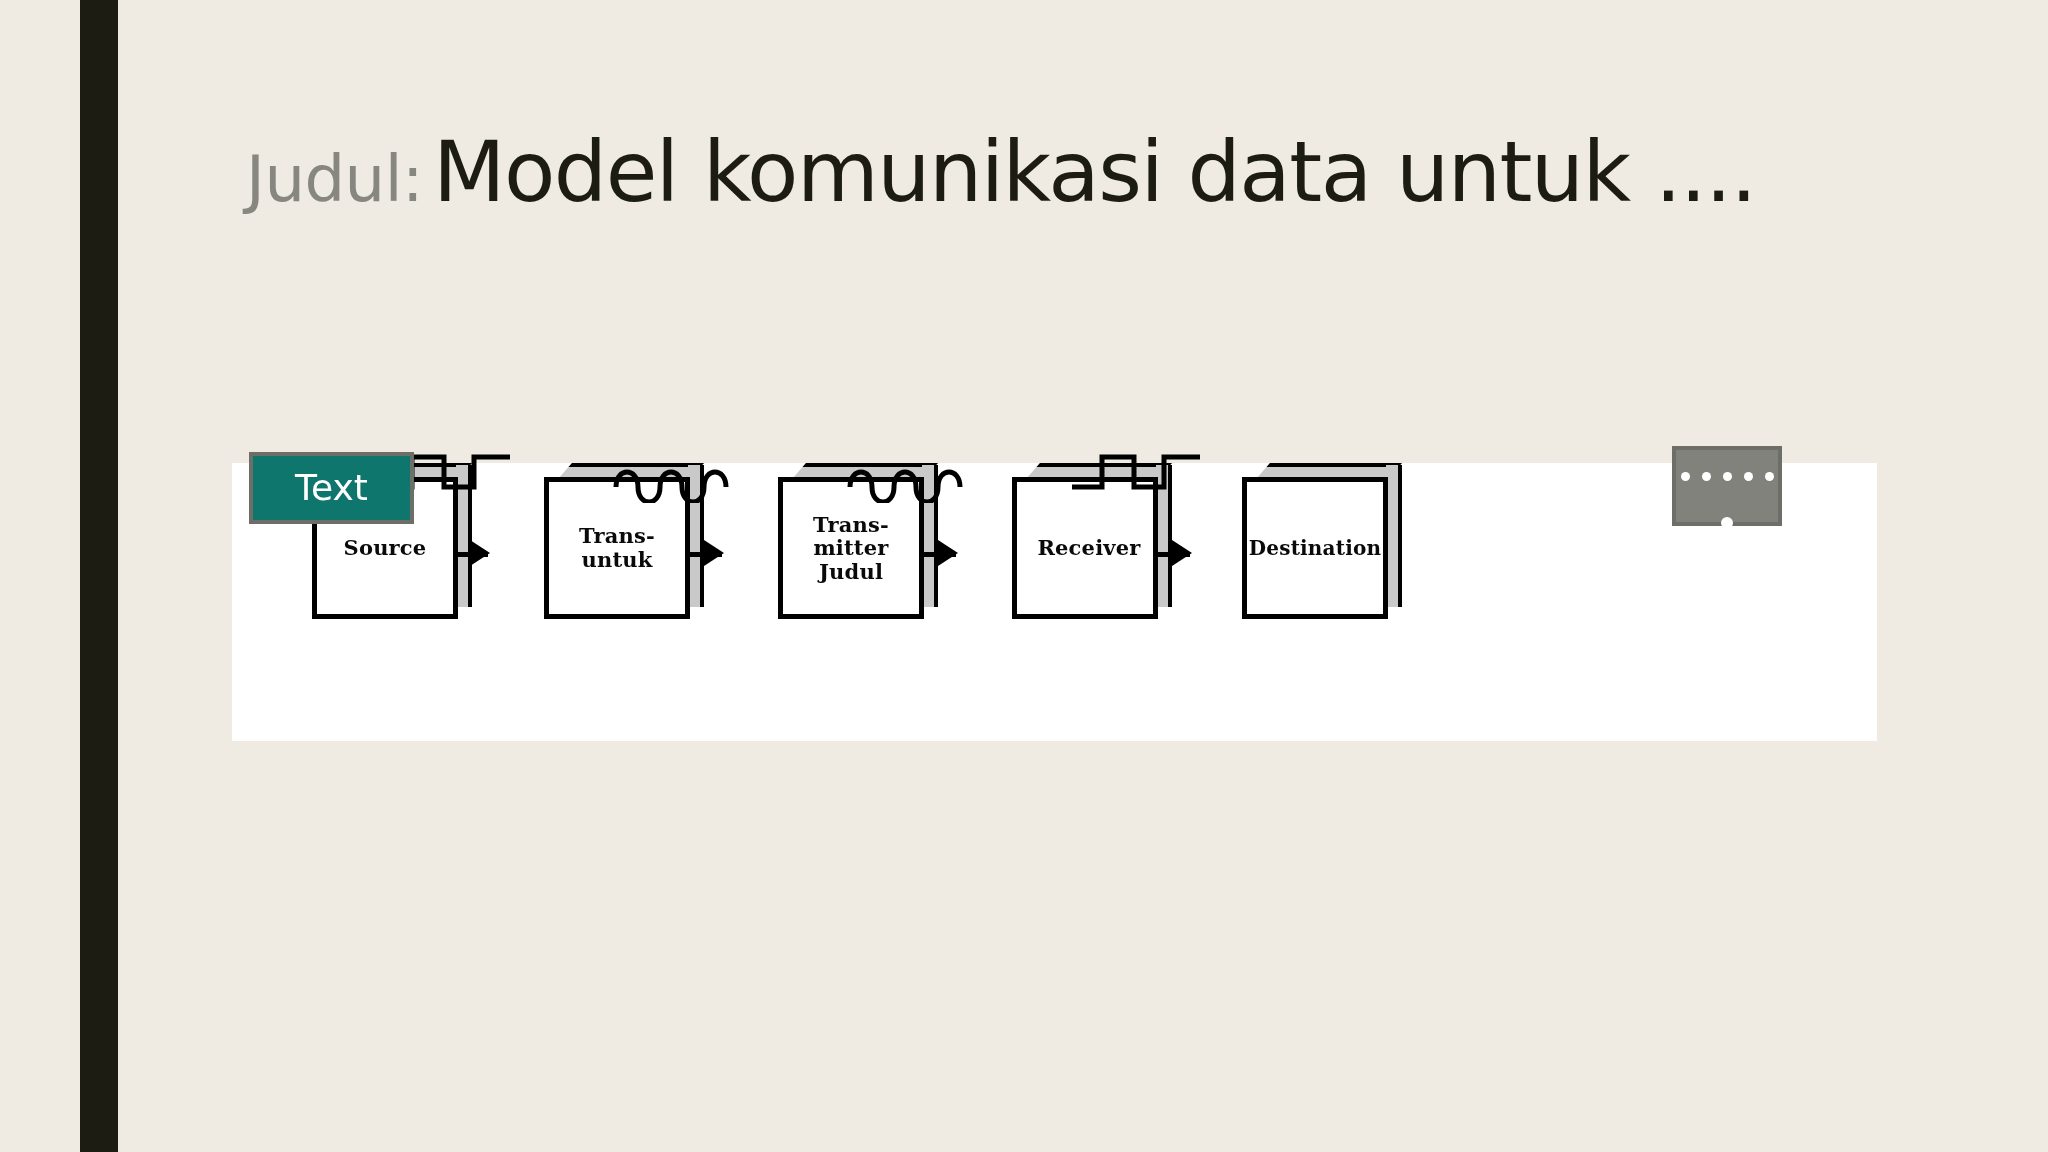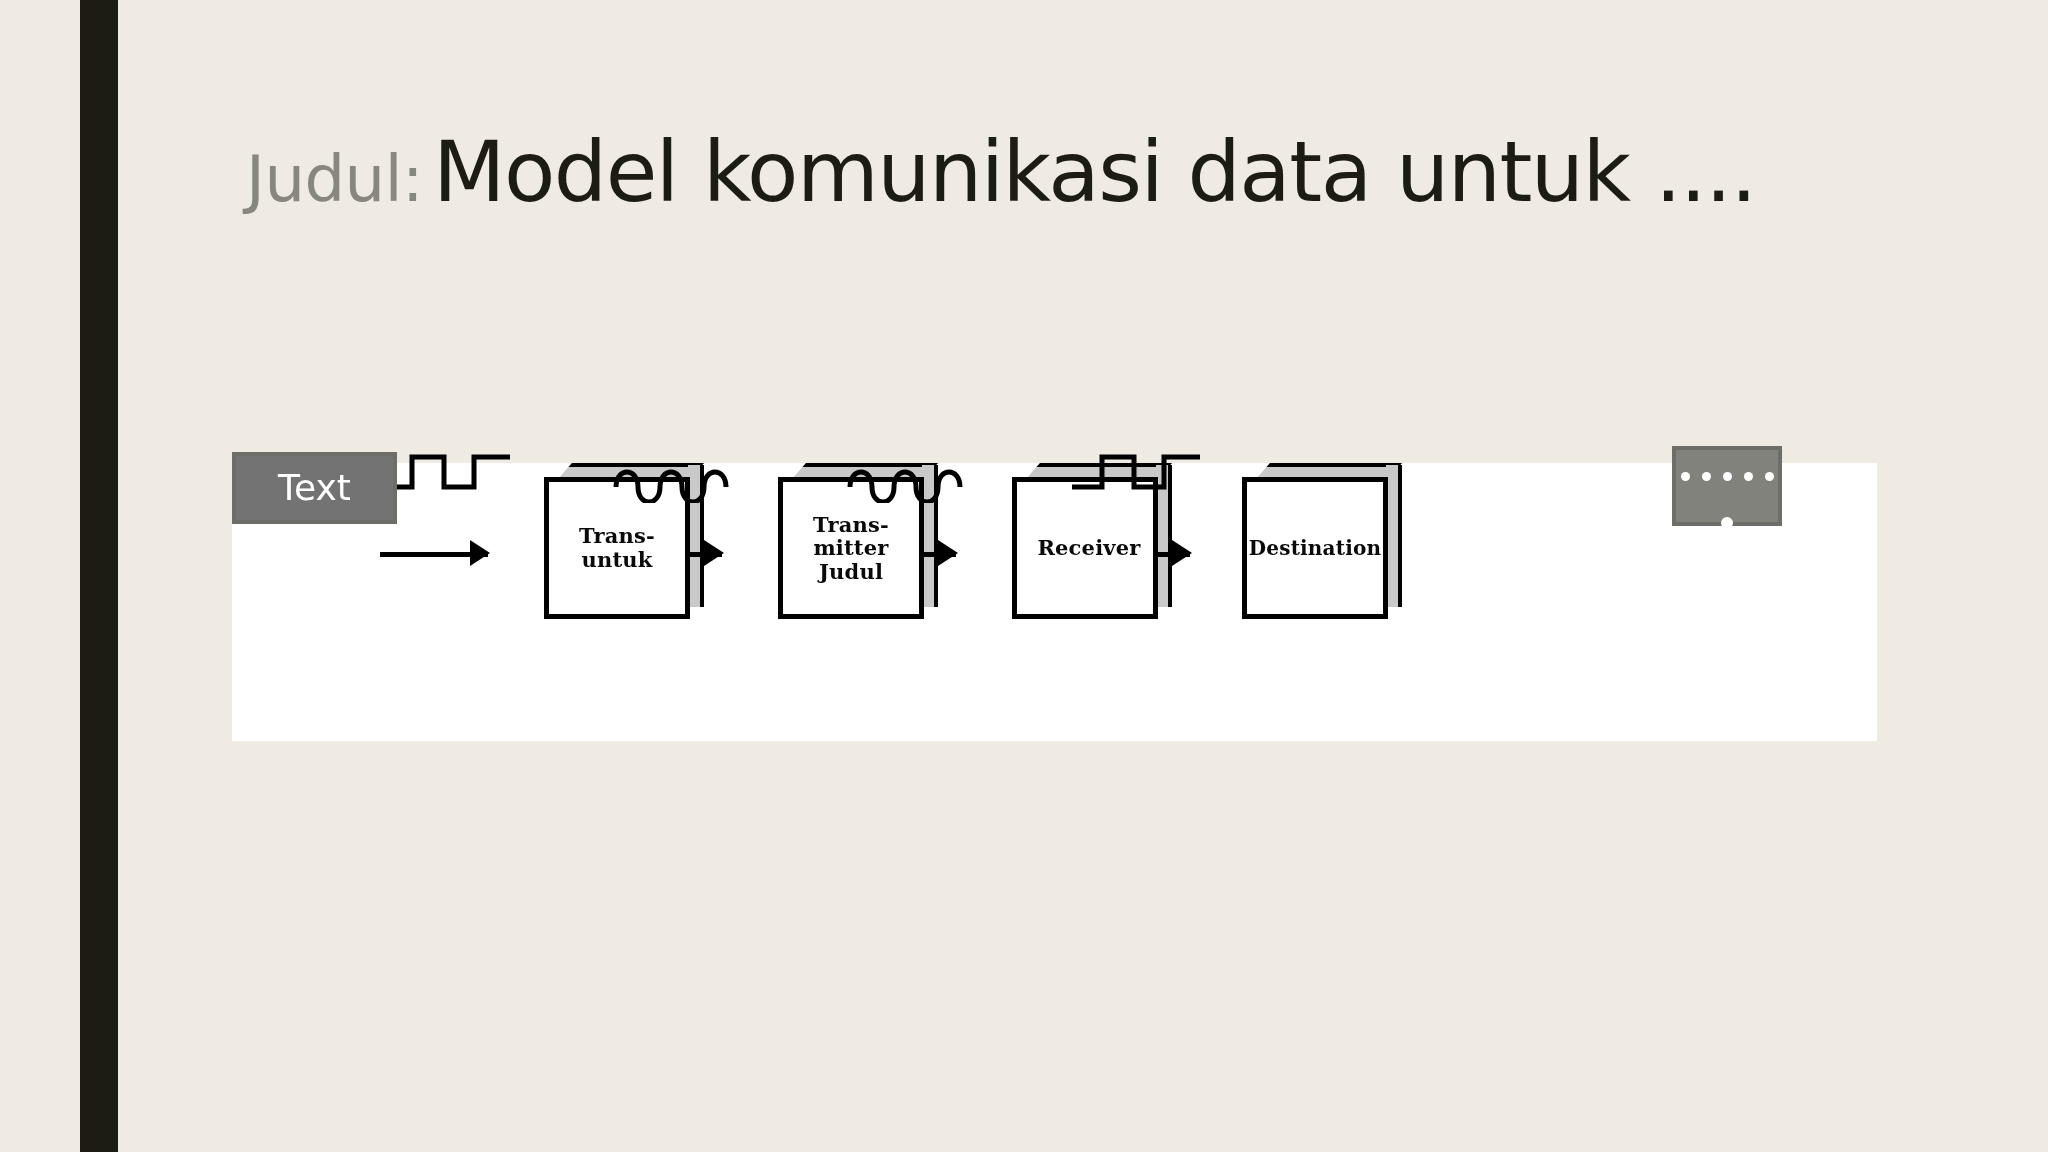--- a/index.html
+++ b/index.html
@@ -120,25 +120,25 @@
 
   
   .signal {
     position: absolute;
     z-index: 5;
   }
 
   
   #text-shape {
     position: absolute;
-    left: 232px;
+    left: 249px;
     top: 452px;
     width: 165px;
     height: 72px;
-    background: #737373;
+    background: #0f766e;
     border: 4px solid #6E6E68;
     box-sizing: border-box;
     display: flex;
     align-items: center;
     justify-content: center;
     z-index: 20;
   }
   #text-shape .shape-label {
     font-family: "DejaVu Sans", sans-serif;
     font-size: 36px;
@@ -201,20 +201,31 @@
 
     <div class="connector" style="left:380px; top:89px; width:110px;"></div>
     <div class="arrow-head" style="left:472px; top:77px;"></div>
 
     <div class="connector" style="left:616px; top:89px; width:108px;"></div>
     <div class="arrow-head" style="left:706px; top:77px;"></div>
 
     <div class="connector" style="left:848px; top:89px; width:110px;"></div>
     <div class="arrow-head" style="left:940px; top:77px;"></div>
 
+    <div class="iso-box" style="left:80px; top:0px; width:160px; height:156px;">
+      <div class="top-face" style="left:14px; top:0px; width:146px; height:16px;
+                  clip-path: polygon(0 100%, 14px 0, 100% 0, calc(100% - 14px) 100%);
+                  border-top:4px solid #000; border-left:0; box-sizing:border-box;"></div>
+      <div class="side-face" style="left:144px; top:2px; width:16px; height:142px;
+                  clip-path: polygon(0 0, 100% 0, 100% 100%, 0 calc(100% - 0px));
+                  border-right:4px solid #000; box-sizing:border-box;"></div>
+      <div class="face" style="width:146px; height:142px;">
+        <span class="label">Source</span>
+      </div>
+    </div>
 
     <div class="iso-box" style="left:312px; top:0px; width:160px; height:156px;">
       <div class="top-face" style="left:14px; top:0px; width:146px; height:16px;
                   clip-path: polygon(0 100%, 14px 0, 100% 0, calc(100% - 14px) 100%);
                   border-top:4px solid #000; box-sizing:border-box;"></div>
       <div class="side-face" style="left:144px; top:2px; width:16px; height:142px;
                   border-right:4px solid #000; box-sizing:border-box;"></div>
       <div class="face" style="width:146px; height:142px; flex-direction:column;">
         <span class="label">Trans-</span>
         <span class="label">untuk</span>

